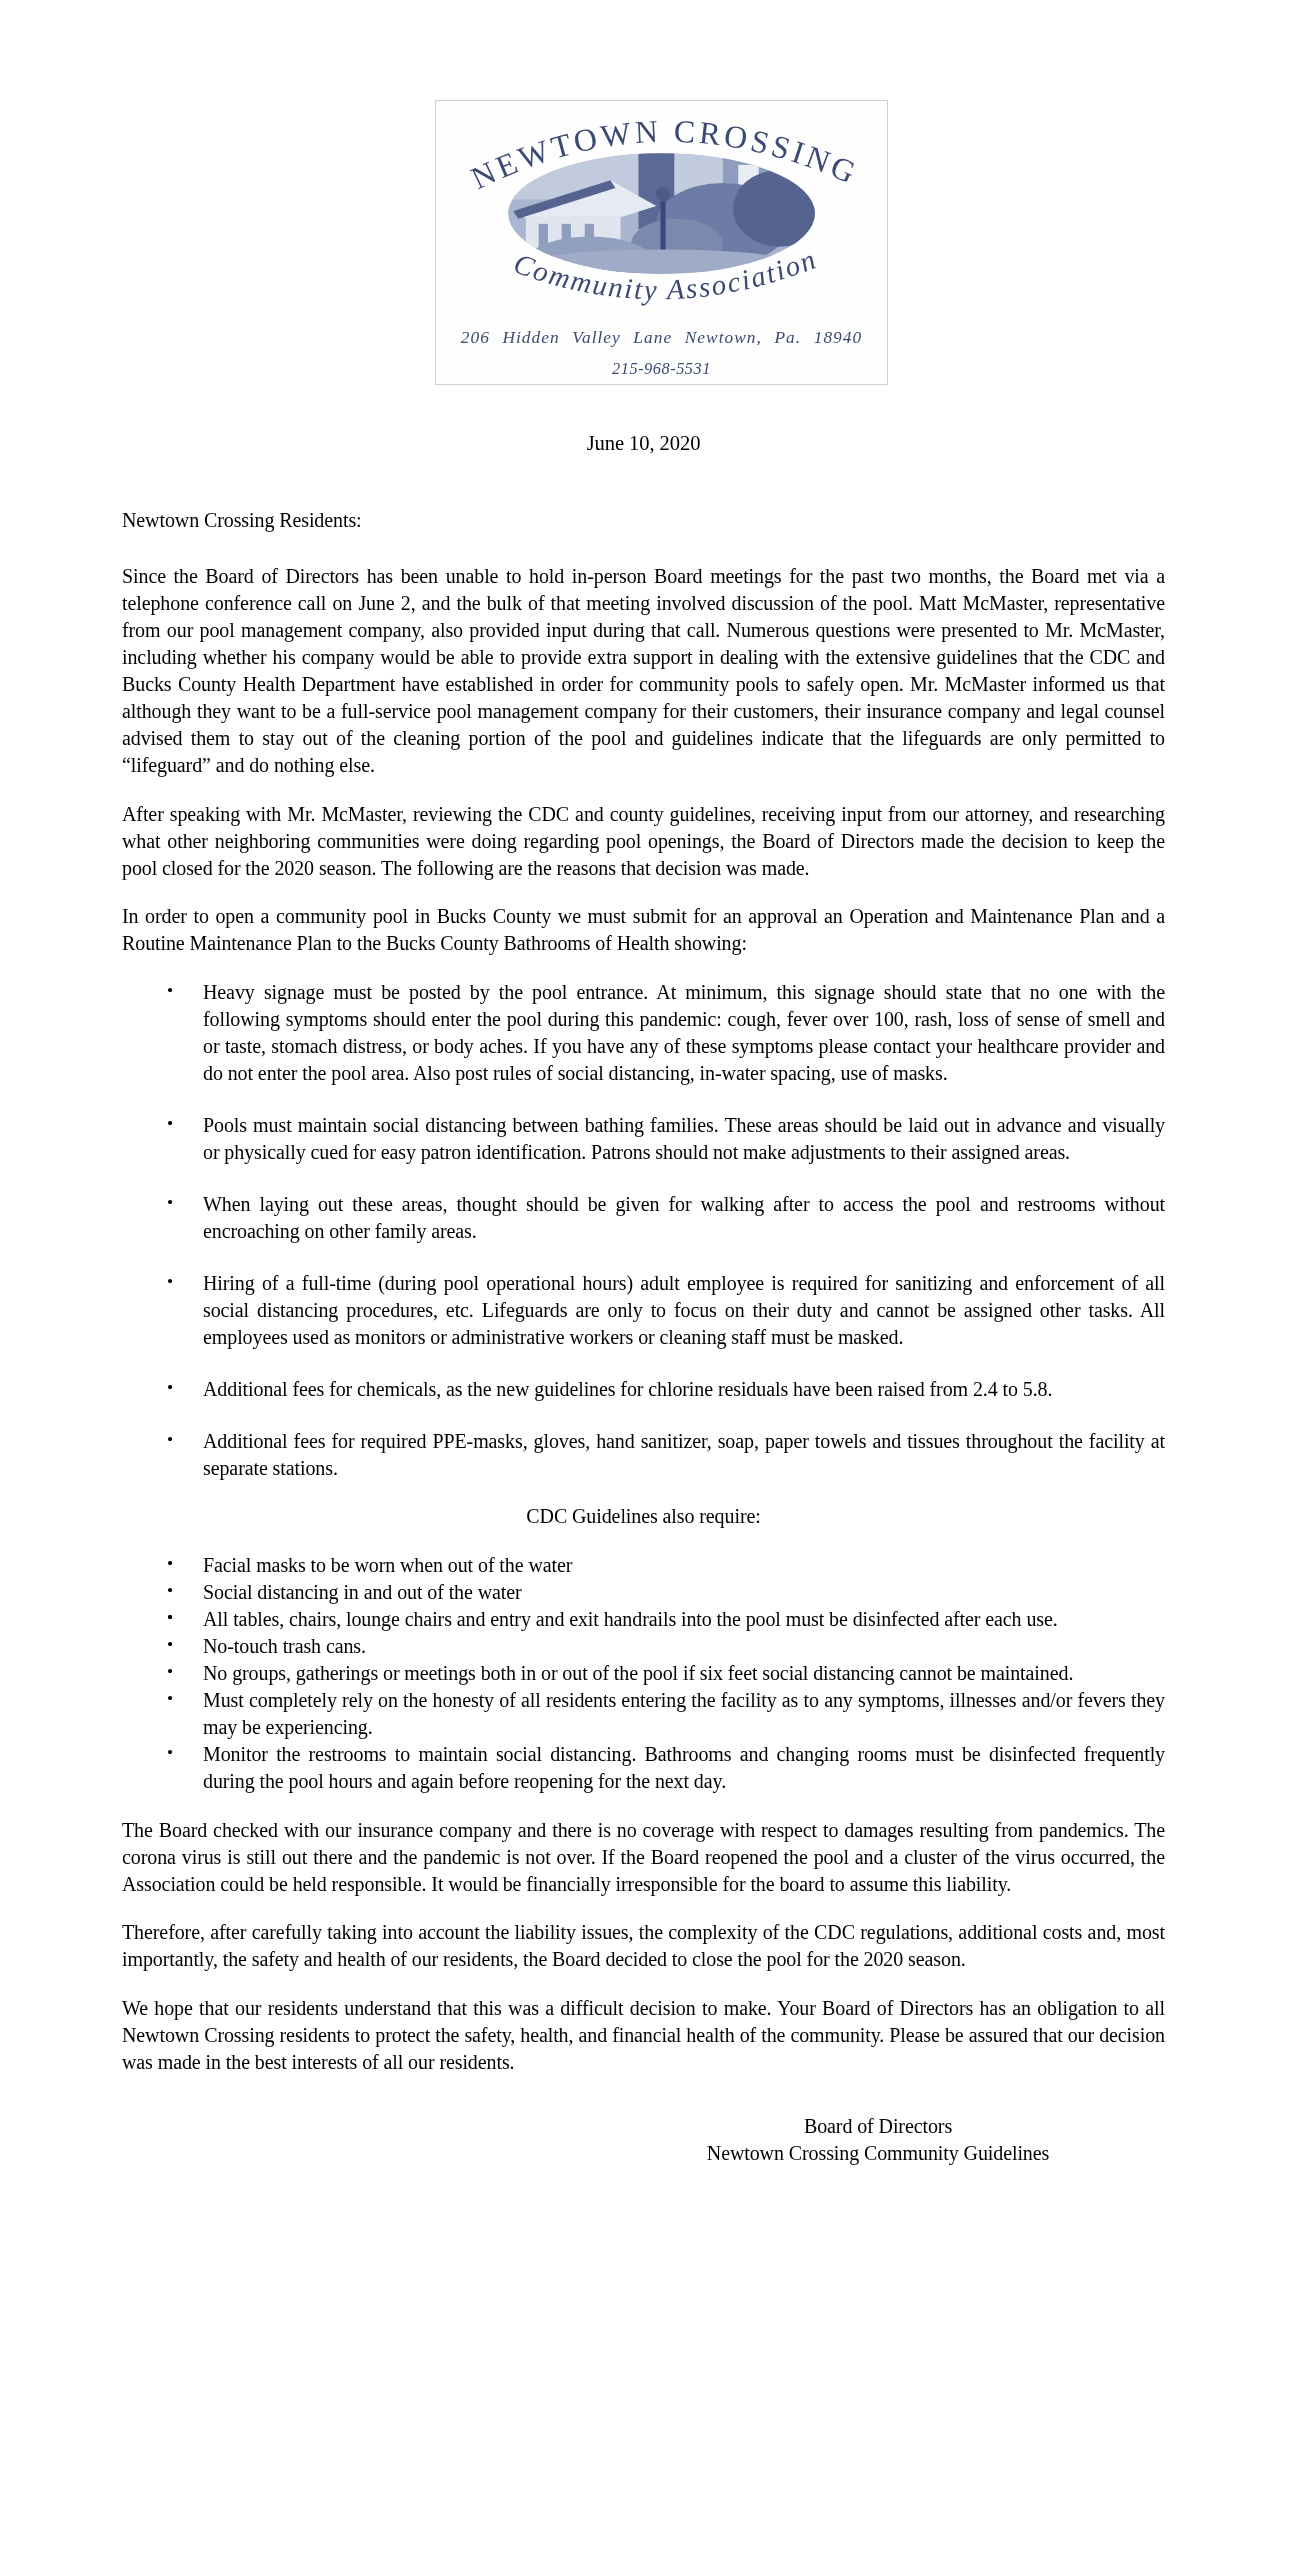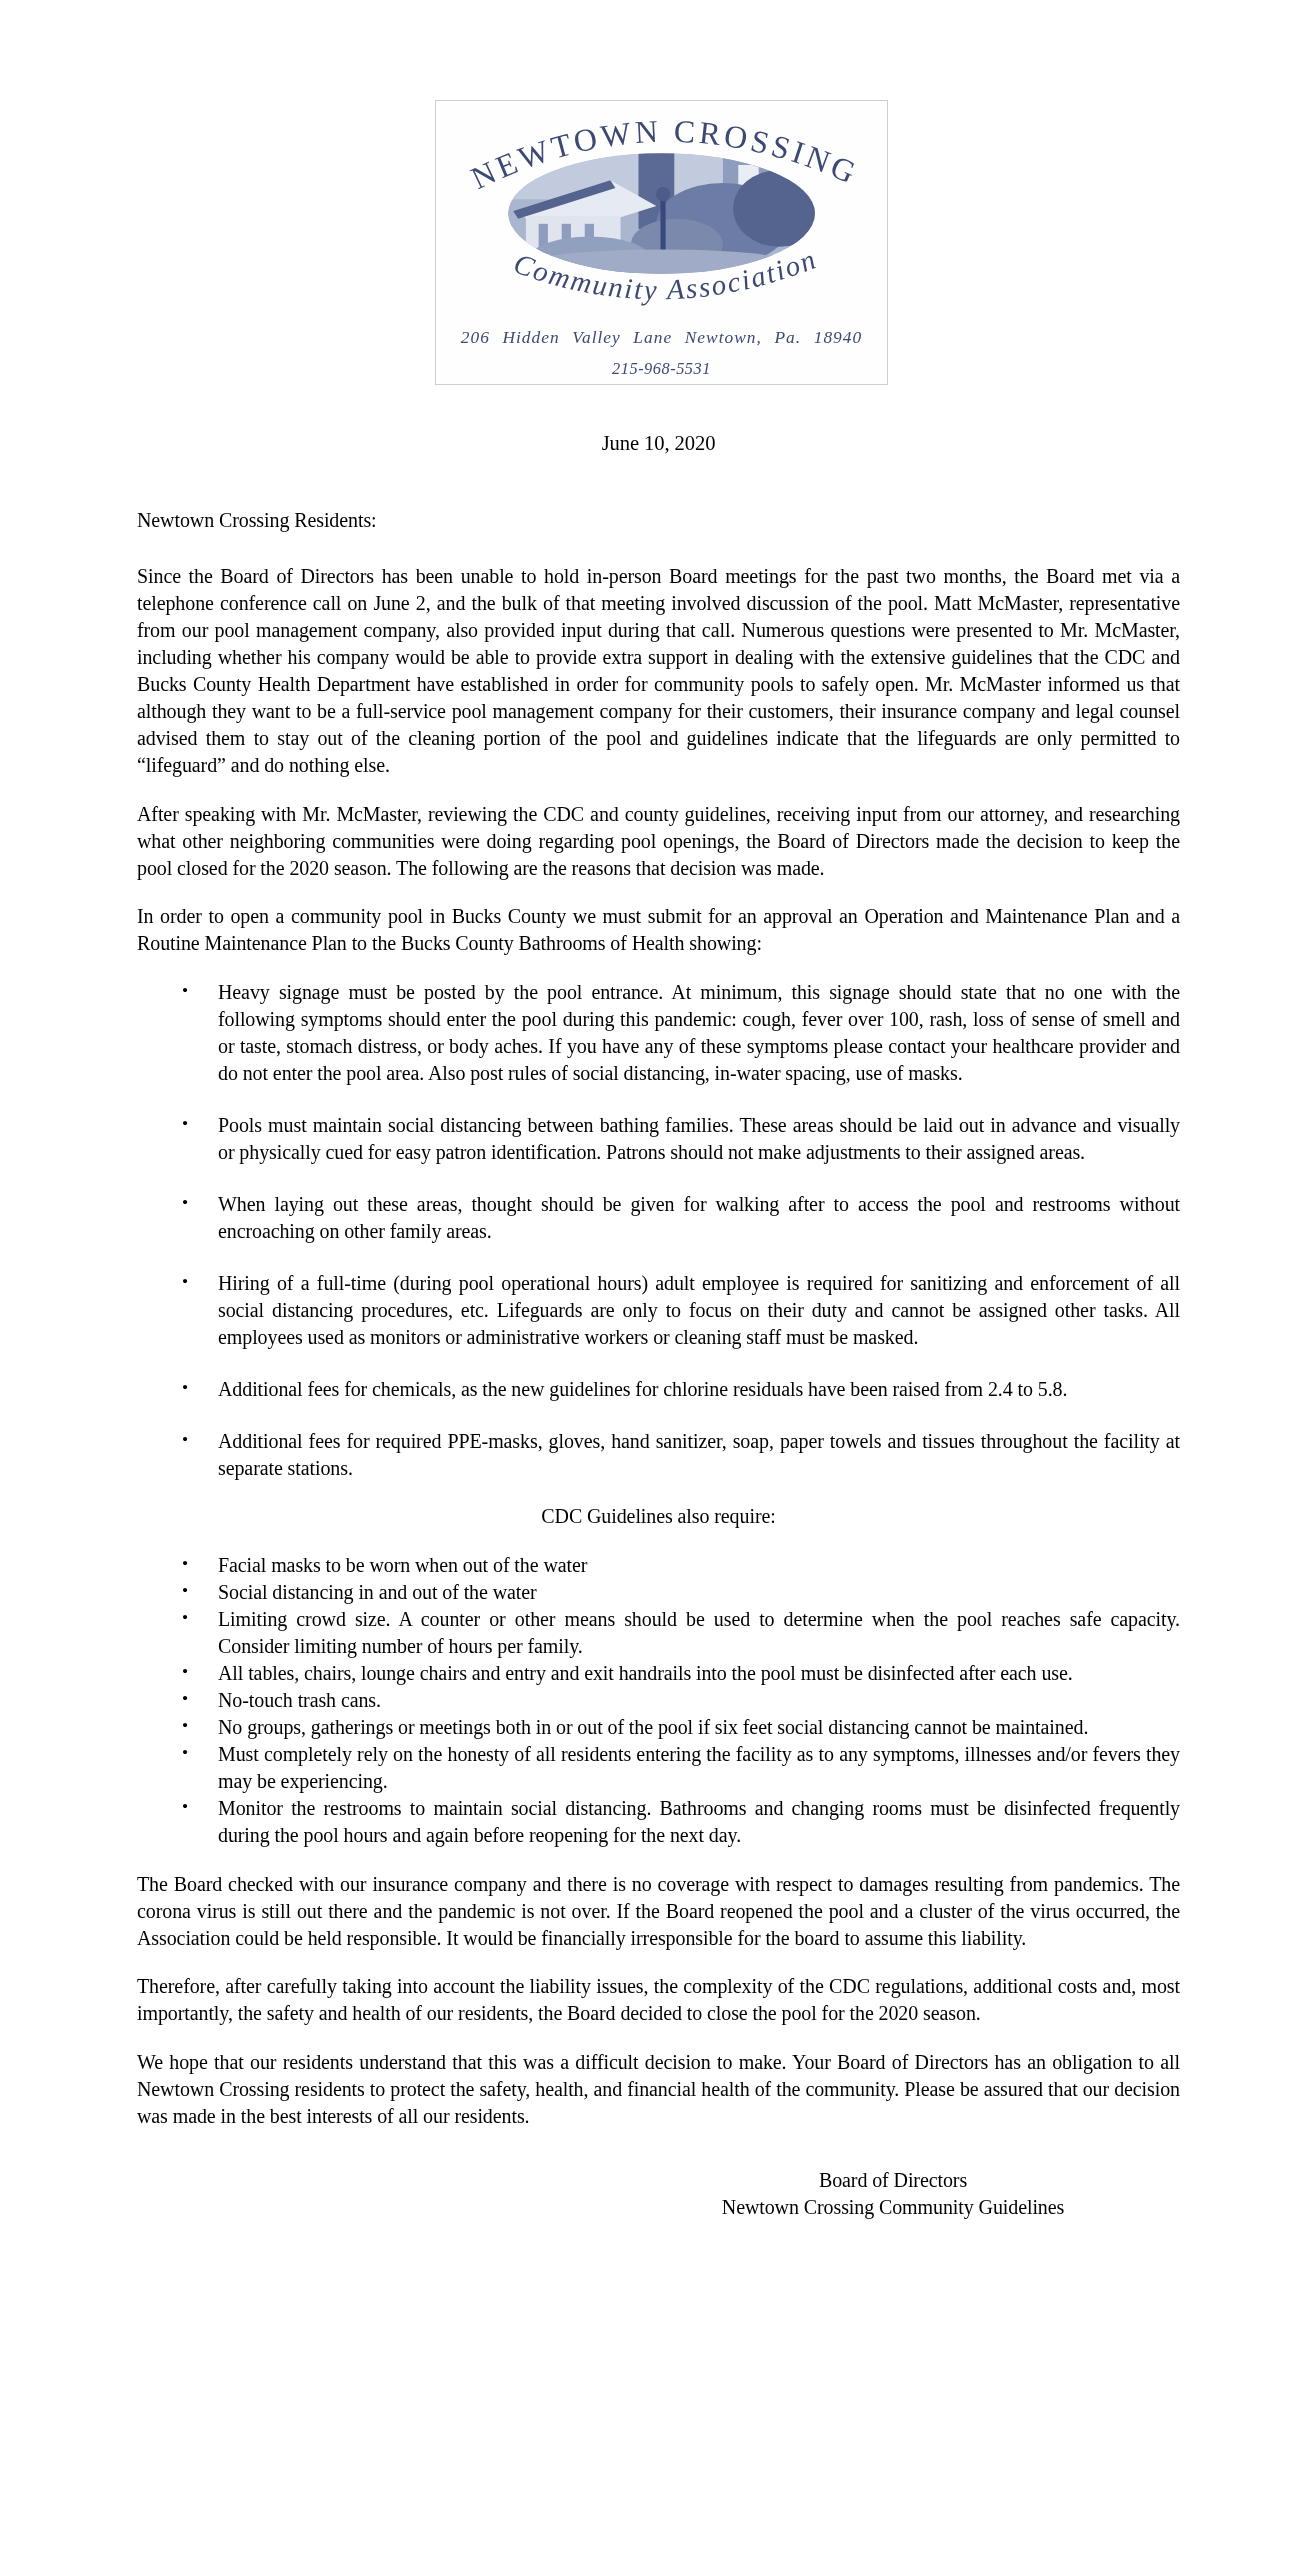--- a/index.html
+++ b/index.html
@@ -20,21 +20,21 @@
     width:453px; height:285px;
     border:1px solid #cfcfcf;
     box-sizing:border-box;
     background:#fefefe;
   }
   .logo-box svg { display:block; width:100%; height:100%; }
 
   
   .content {
     position:absolute;
-    left:137px; top:430px;
+    left:122px; top:430px;
     width:1043px;
     font-size:20px;
     line-height:27px;
     text-align:justify;
     letter-spacing:-0.1px;
   }
   .date-line {
     text-align:center;
     font-size:20.6px;
     margin:0 0 50px 0;
@@ -128,21 +128,21 @@
       <div class="brow"><span class="bdot">•</span><span>Hiring of a full-time (during pool operational hours) adult employee is required for sanitizing and enforcement of all social distancing procedures, etc.  Lifeguards are only to focus on their duty and cannot be assigned other tasks.  All employees used as monitors or administrative workers or cleaning staff must be masked.</span></div>
       <div class="brow"><span class="bdot">•</span><span>Additional fees for chemicals, as the new guidelines for chlorine residuals have been raised from 2.4 to 5.8.</span></div>
       <div class="brow"><span class="bdot">•</span><span>Additional fees for required PPE-masks, gloves, hand sanitizer, soap, paper towels and tissues throughout the facility at separate stations.</span></div>
     </div>
 
     <p class="cdc-heading">CDC Guidelines also require:</p>
 
     <div class="blist tight">
       <div class="brow"><span class="bdot">•</span><span>Facial masks to be worn when out of the water</span></div>
       <div class="brow"><span class="bdot">•</span><span>Social distancing in and out of the water</span></div>
-      <div class="brow"><span class="bdot">•</span><span>Limiting crowd size.  A counter or other means should be used to determine when the pool reaches safe capacity.  Consider limiting number of hours per family.</span></div>
+      <div class="brow"><span class="bdot">•</span></div>
       <div class="brow"><span class="bdot">•</span><span>All tables, chairs, lounge chairs and entry and exit handrails into the pool must be disinfected after each use.</span></div>
       <div class="brow"><span class="bdot">•</span><span>No-touch trash cans.</span></div>
       <div class="brow"><span class="bdot">•</span><span>No groups, gatherings or meetings both in or out of the pool if six feet social distancing cannot be maintained.</span></div>
       <div class="brow"><span class="bdot">•</span><span>Must completely rely on the honesty of all residents entering the facility as to any symptoms, illnesses and/or fevers they may be experiencing.</span></div>
       <div class="brow"><span class="bdot">•</span><span>Monitor the restrooms to maintain social distancing.  Bathrooms and changing rooms must be disinfected frequently during the pool hours and again before reopening for the next day.</span></div>
     </div>
 
     <p class="body-par">The Board checked with our insurance company and there is no coverage with respect to damages resulting from pandemics. The corona virus is still out there and the pandemic is not over. If the Board reopened the pool and a cluster of the virus occurred, the Association could be held responsible. It would be financially irresponsible for the board to assume this liability.</p>
     <p class="body-par">Therefore, after carefully taking into account the liability issues, the complexity of the CDC regulations, additional costs and, most importantly, the safety and health of our residents, the Board decided to close the pool for the 2020 season.</p>
     <p class="body-par">We hope that our residents understand that this was a difficult decision to make.  Your Board of Directors has an obligation to all Newtown Crossing residents to protect the safety, health, and financial health of the community.  Please be assured that our decision was made in the best interests of all our residents.</p>

